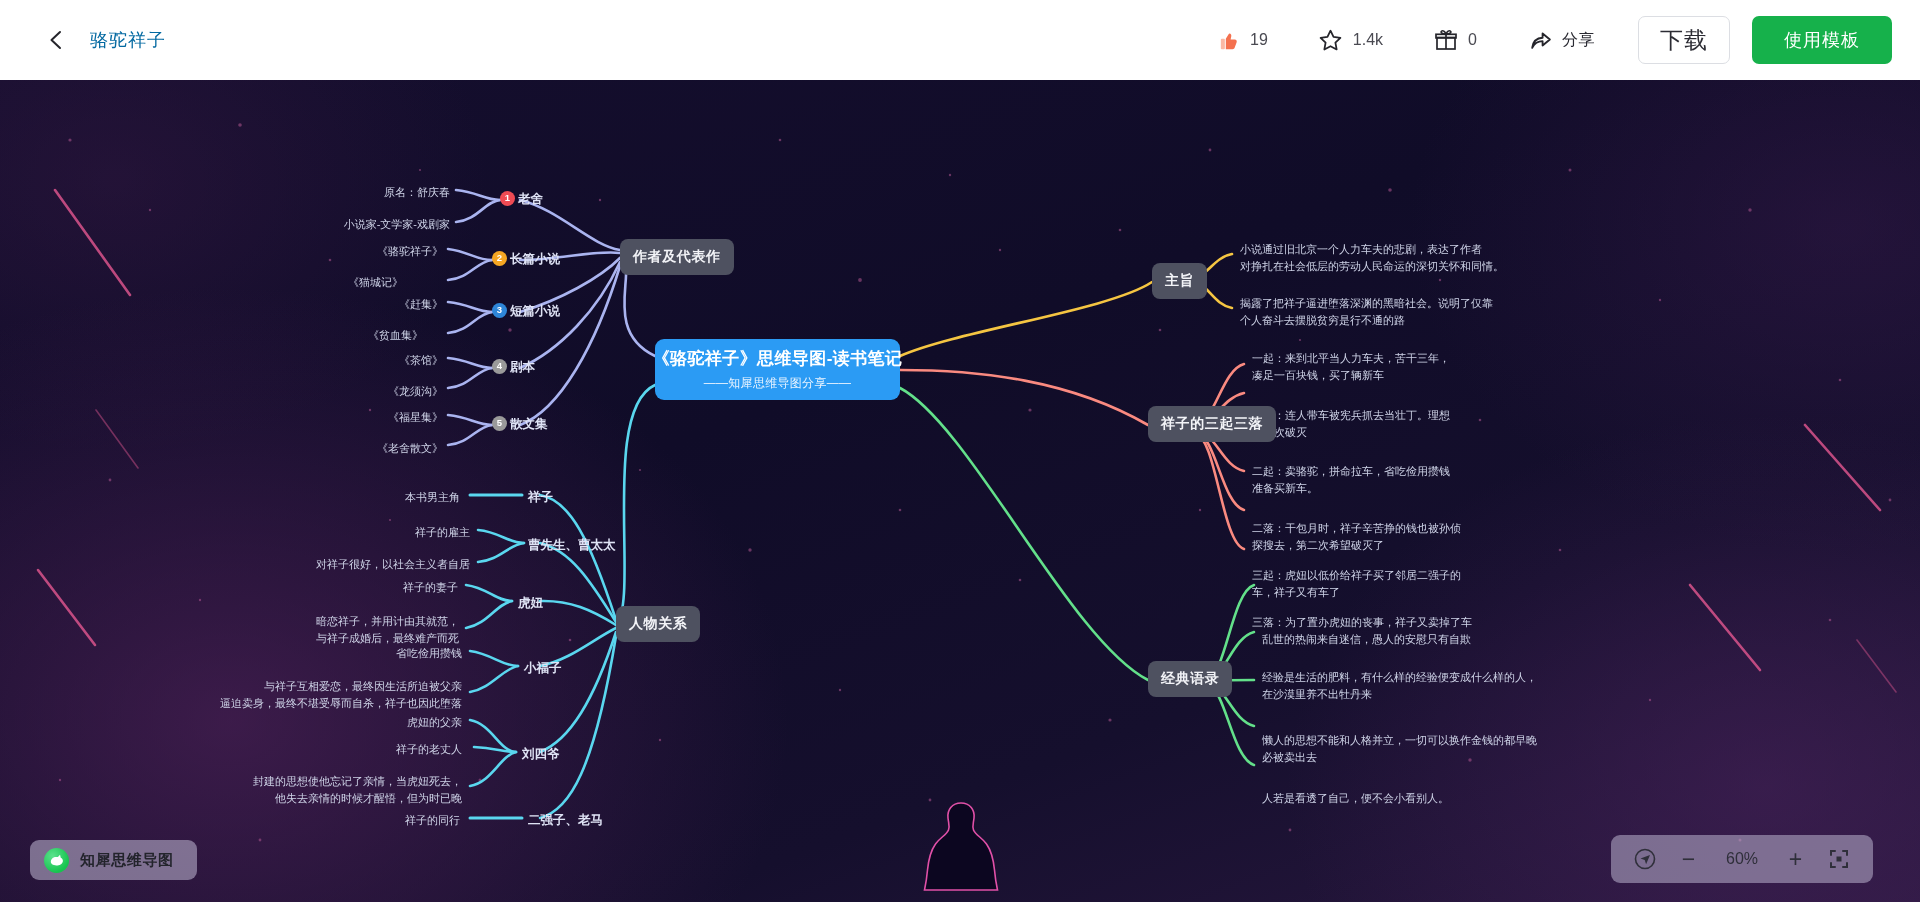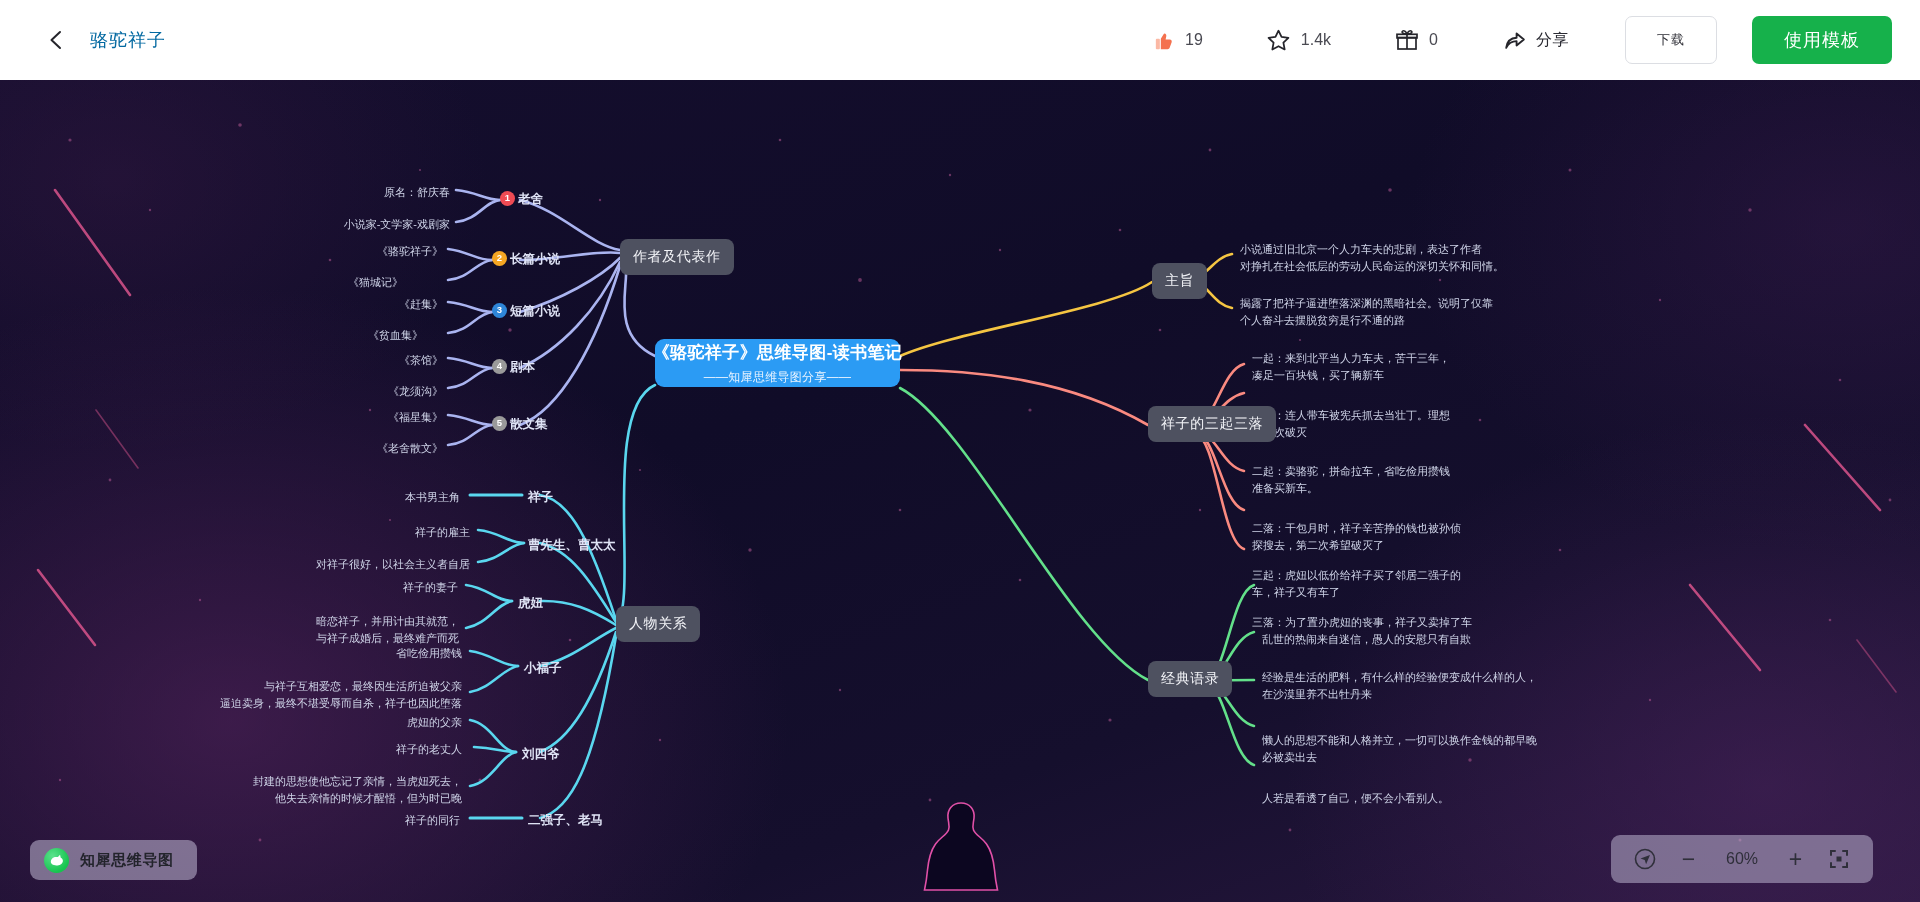--- a/index.html
+++ b/index.html
@@ -18,31 +18,31 @@
   .back-btn {
     width: 34px; height: 34px; display: flex; align-items: center;
     justify-content: center; cursor: pointer; flex: none;
   }
   .back-btn svg { display:block; }
   .doc-title {
     font-size: 18px; color: #0369a1; margin-left: 16px;
     letter-spacing: 1px; white-space: nowrap;
   }
   .header-spacer { flex: 1 1 auto; }
-  .hdr-actions { display: flex; align-items: center; gap: 17px; }
+  .hdr-actions { display: flex; align-items: center; gap: 4px; }
   .hdr-stat {
     display: flex; align-items: center; gap: 9px;
     padding: 0 23px; cursor: pointer; height: 46px;
   }
   .hdr-stat .ico { width: 26px; height: 26px; display:flex; align-items:center; justify-content:center; }
   .hdr-stat .val { font-size: 16px; color: #4a4a52; }
   .hdr-stat .lbl { font-size: 16px; color: #2b2b33; letter-spacing: 0.5px; }
   .btn-download {
     margin-left: 16px; width: 92px; height: 48px; border: 1px solid #dcdee3;
-    border-radius: 7px; background: #fff; color: #2b2b33; font-size: 13px;
+    border-radius: 7px; background: #fff; color: #2b2b33; font-size: 23px;
     display: flex; align-items: center; justify-content: center; cursor: pointer;
     letter-spacing: 1px;
   }
   .btn-template {
     margin-left: 18px; width: 140px; height: 48px; border-radius: 7px;
     background: #16b14b; color: #fff; font-size: 18px;
     display: flex; align-items: center; justify-content: center; cursor: pointer;
     letter-spacing: 1px; border: none;
   }
 
@@ -56,31 +56,31 @@
       radial-gradient(ellipse 700px 520px at 96% 18%, rgba(60,28,80,0.42) 0%, rgba(60,28,80,0) 62%),
       radial-gradient(ellipse 600px 440px at 6% 12%, rgba(58,26,70,0.40) 0%, rgba(58,26,70,0) 62%),
       linear-gradient(160deg, #150e2e 0%, #100c28 40%, #150f2d 70%, #2a1840 100%);
   }
   .starfield { position:absolute; inset:0; pointer-events:none; }
 
   
   .node { position: absolute; white-space: pre; }
 
   .root {
-    left: 655px; top: 259px; width: 245px; height: 48px;
+    left: 655px; top: 259px; width: 245px; height: 61px;
     background: #2b9bf4; border-radius: 9px;
     display: flex; flex-direction: column; align-items: center; justify-content: center;
     cursor: pointer; z-index: 12;
   }
   .root .r1 { font-size: 17px; font-weight: bold; color: #ffffff; letter-spacing: 0.4px; }
   .root .r2 { font-size: 12px; color: #eaf4ff; margin-top: 5px; letter-spacing: 0.3px; }
 
   .branch {
     background: #4e5160; border-radius: 8px; color: #f2f3f7;
-    font-size: 14px; font-weight: normal; letter-spacing: 0.6px;
+    font-size: 14px; font-weight: bold; letter-spacing: 0.6px;
     padding: 9px 13px; cursor: pointer; z-index: 11;
     display:flex; align-items:center; justify-content:center;
   }
 
   .topic {
     color: #dfe3f5; font-size: 12.5px; cursor: pointer; z-index: 10;
     line-height: 1.45;
   }
   .topic.b { font-weight: bold; }
   .leaf {

